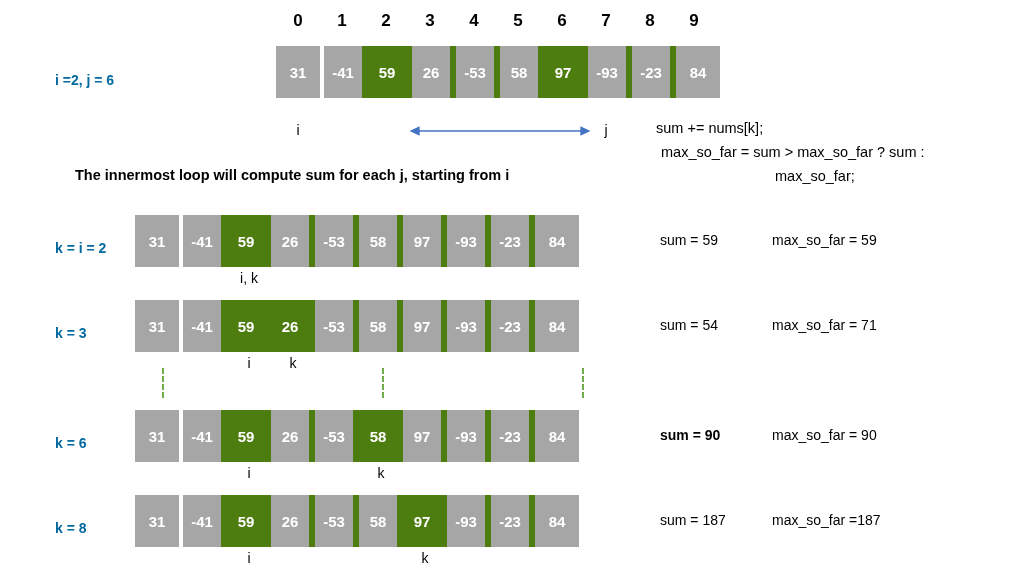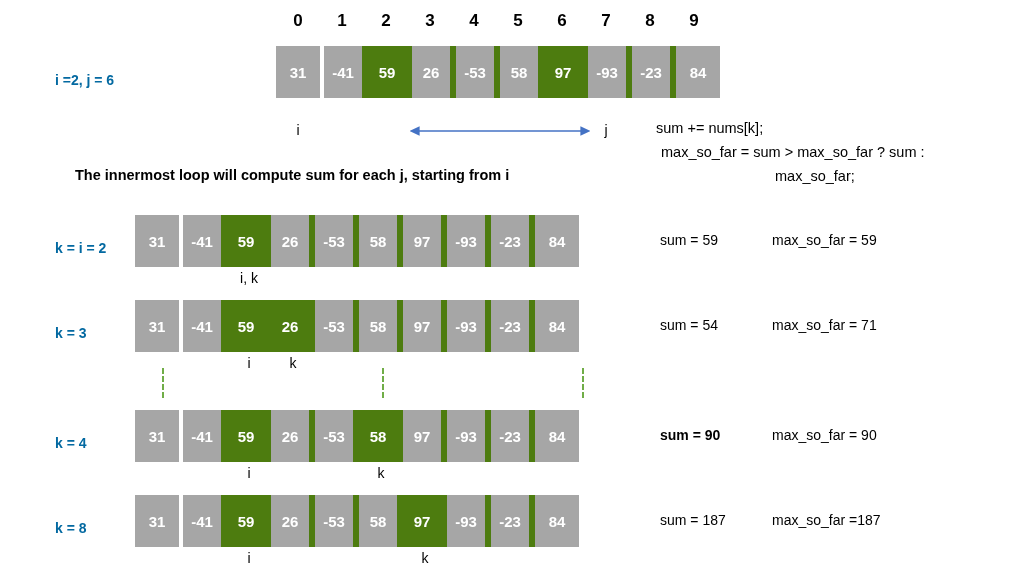--- a/index.html
+++ b/index.html
@@ -199,21 +199,21 @@
   </div>
 <div class="abs side-text" style="left:660px; top:317px;">sum = 54</div>
 <div class="abs side-text" style="left:772px; top:317px;">max_so_far = 71</div>
 
 <div class="abs" id="dash-group" style="left:0; top:368px; width:700px; height:34px;">
     <div class="abs dash-line" style="left: 162px; top: 0px;"></div>
     <div class="abs dash-line" style="left: 382px; top: 0px;"></div>
     <div class="abs dash-line" style="left: 582px; top: 0px;"></div>
   </div>
 
-<div class="abs row-label" style="left:55px; top:435px;">k = 4</div>
+<div class="abs row-label" style="left:55px; top:435px;">k = 6</div>
 <div class="abs array" id="step-array-2" style="left:135px; top:410px;">
     <div class="cell gap-after">31</div>
     <div class="cell">-41</div>
     <div class="cell hl">59</div>
     <div class="cell">26</div>
     <div class="cell">-53</div>
     <div class="cell hl">58</div>
     <div class="cell">97</div>
     <div class="cell">-93</div>
     <div class="cell">-23</div>

